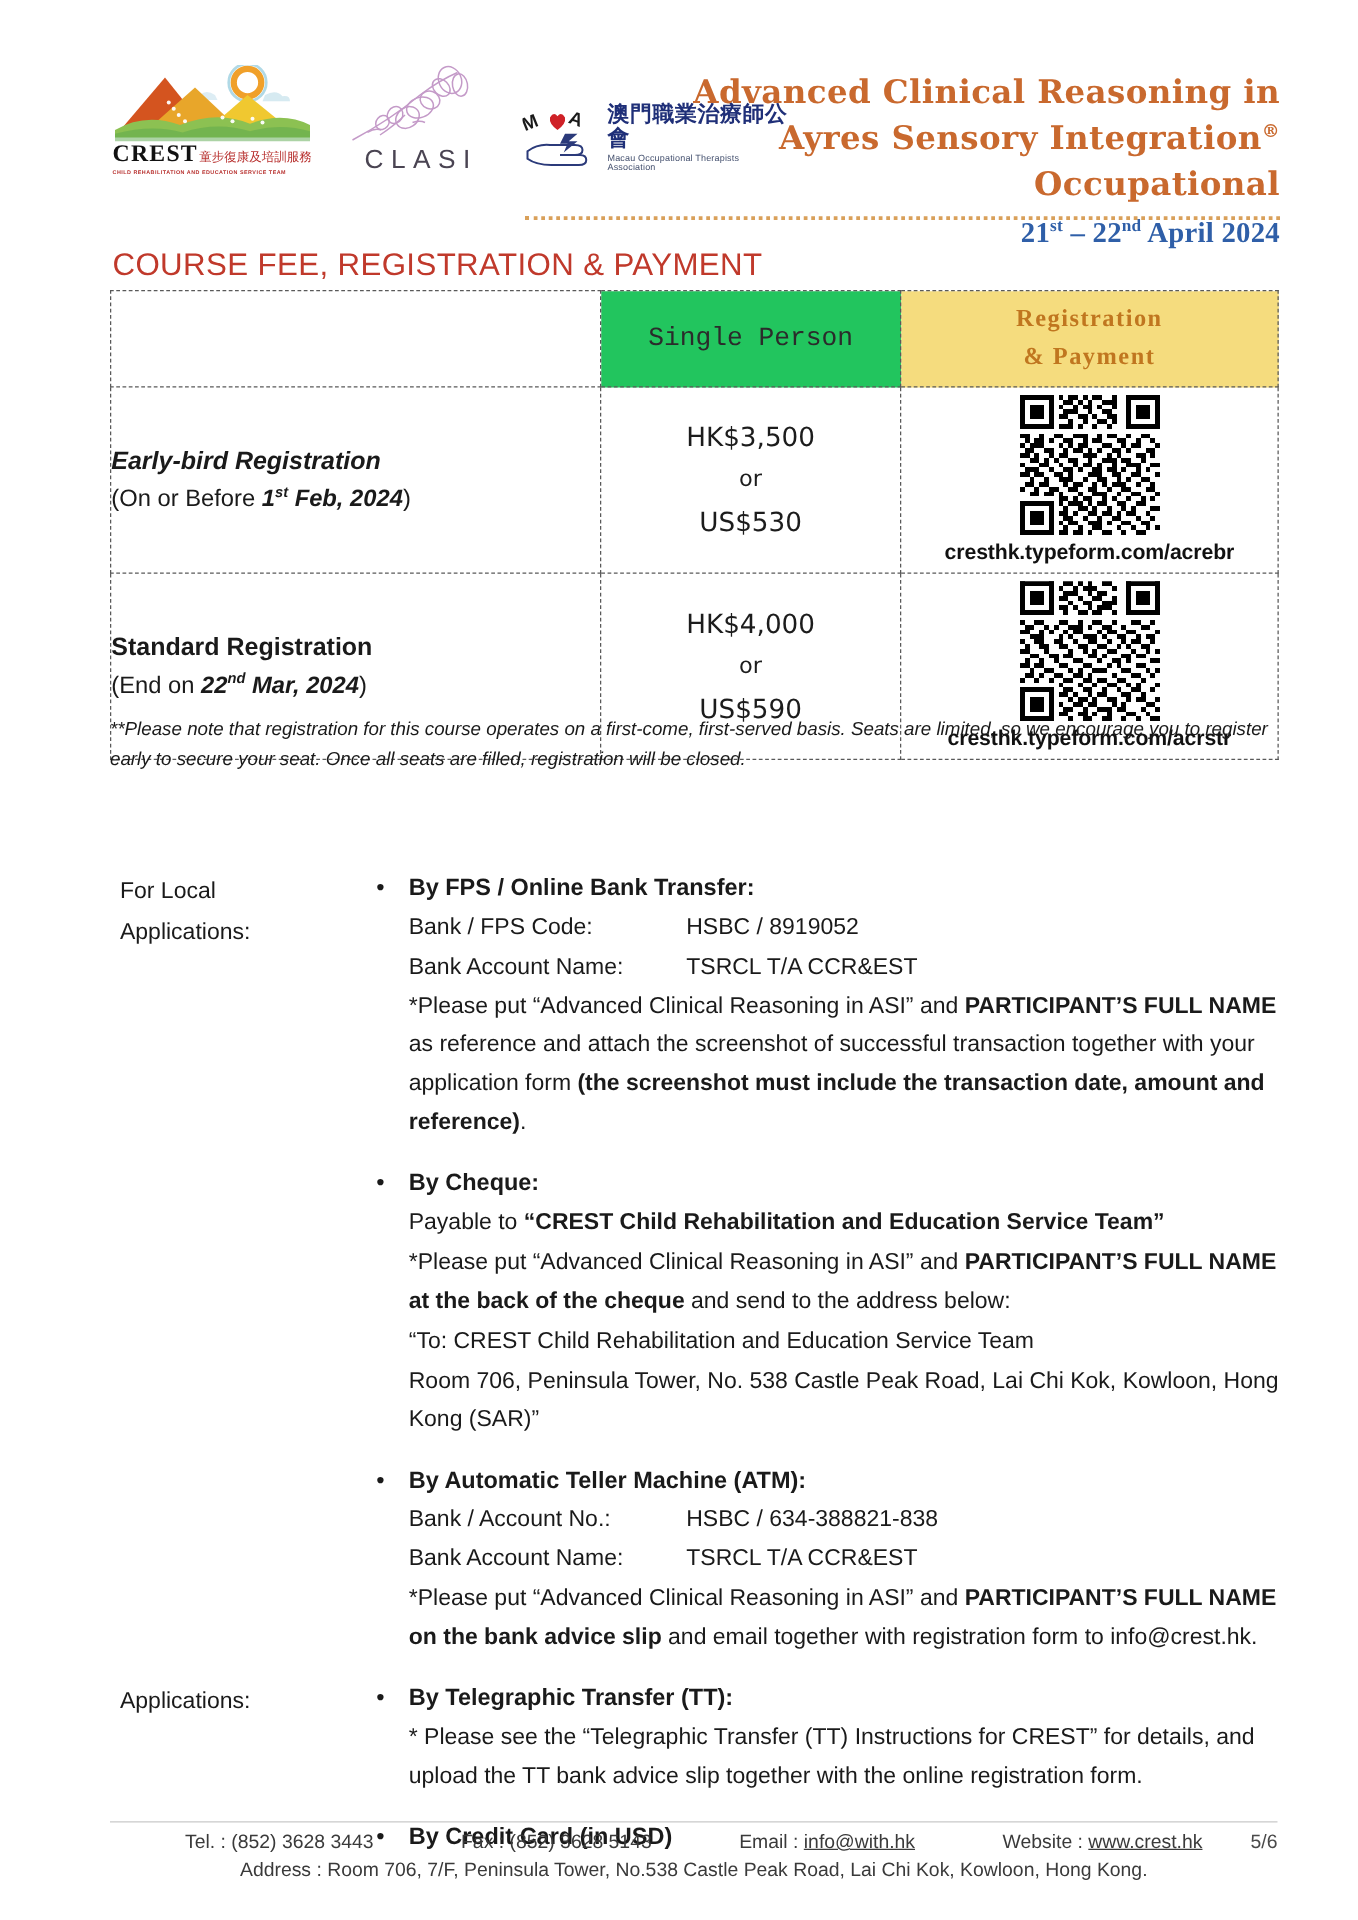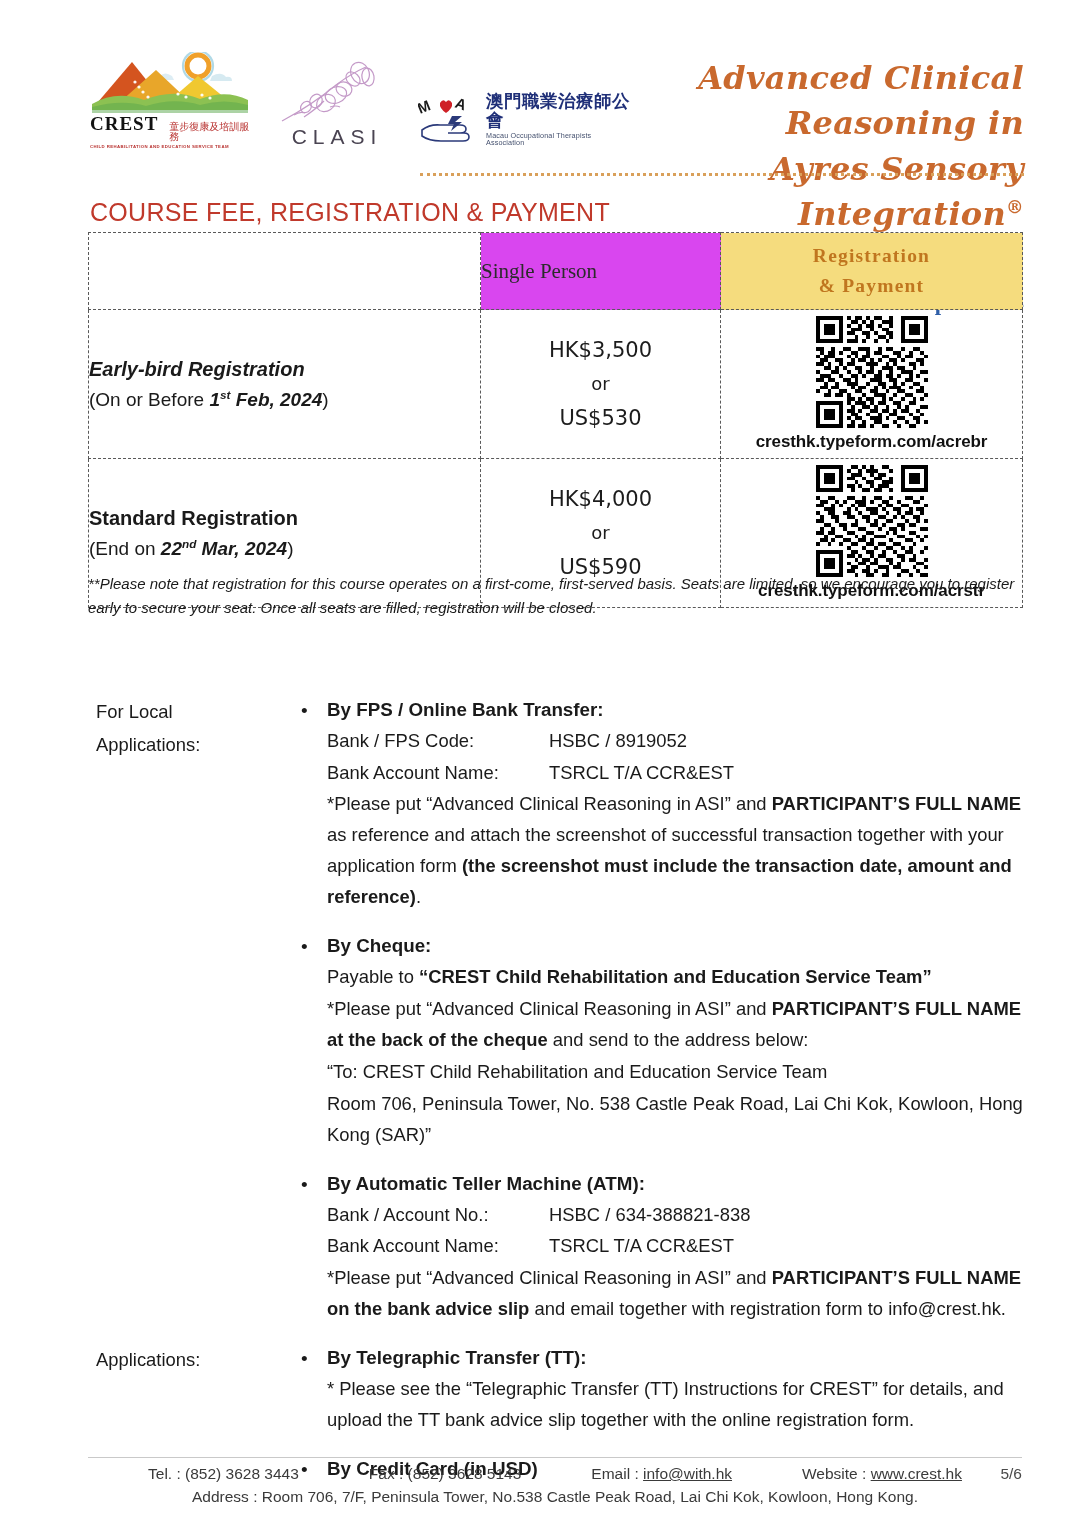--- a/index.html
+++ b/index.html
@@ -36,21 +36,21 @@
   .crest-art { position: relative; height: 62px; width: 160px; }
   .crest-text {
     font-family: "Liberation Serif", serif;
     font-weight: bold;
     font-size: 19px;
     letter-spacing: 1px;
     color: #111;
     line-height: 1;
     display: flex;
     align-items: baseline;
-    gap: 11px;
+    gap: 1px;
   }
   .crest-cn {
     font-size: 10px;
     color: #b8312f;
     letter-spacing: 0px;
     font-family: "DejaVu Sans", sans-serif;
     font-weight: normal;
   }
   .crest-sub {
     font-size: 4.3px;
@@ -95,23 +95,22 @@
   
   .title-block {
     position: absolute;
     right: 62px;
     top: 56px;
     text-align: right;
     width: 470px;
   }
   .title-line {
     font-family: "DejaVu Serif", serif;
-    font-style: italic;
     font-weight: bold;
-    font-size: 32px;
+    font-size: 26px;
     color: #c9692e;
     line-height: 1.42;
     letter-spacing: 0.3px;
   }
   .title-line sup { font-size: 0.55em; vertical-align: super; }
   .title-date {
     font-family: "Liberation Serif", serif;
     font-weight: bold;
     font-size: 23px;
     color: #2f5fa8;
@@ -152,22 +151,23 @@
     border: 1px dashed #595959;
     vertical-align: middle;
     padding: 6px 0;
   }
   .col-label { width: 392px; }
   .col-price { width: 240px; }
   .col-qr    { width: 302px; }
 
   .th-blank { height: 64px; background: #ffffff; }
   .th-single {
-    background: #d946ef;
-    font-family: Liberation Serif, serif;
+    background: #22c55e;
+    text-align: center;
+    font-family: Liberation Mono, monospace;
     font-size: 21px;
     color: #2b2b2b;
     height: 64px;
   }
   .th-reg {
     background: #f5dc7e;
     text-align: center;
     color: #c0761f;
     font-family: "Liberation Serif", serif;
     font-weight: bold;

